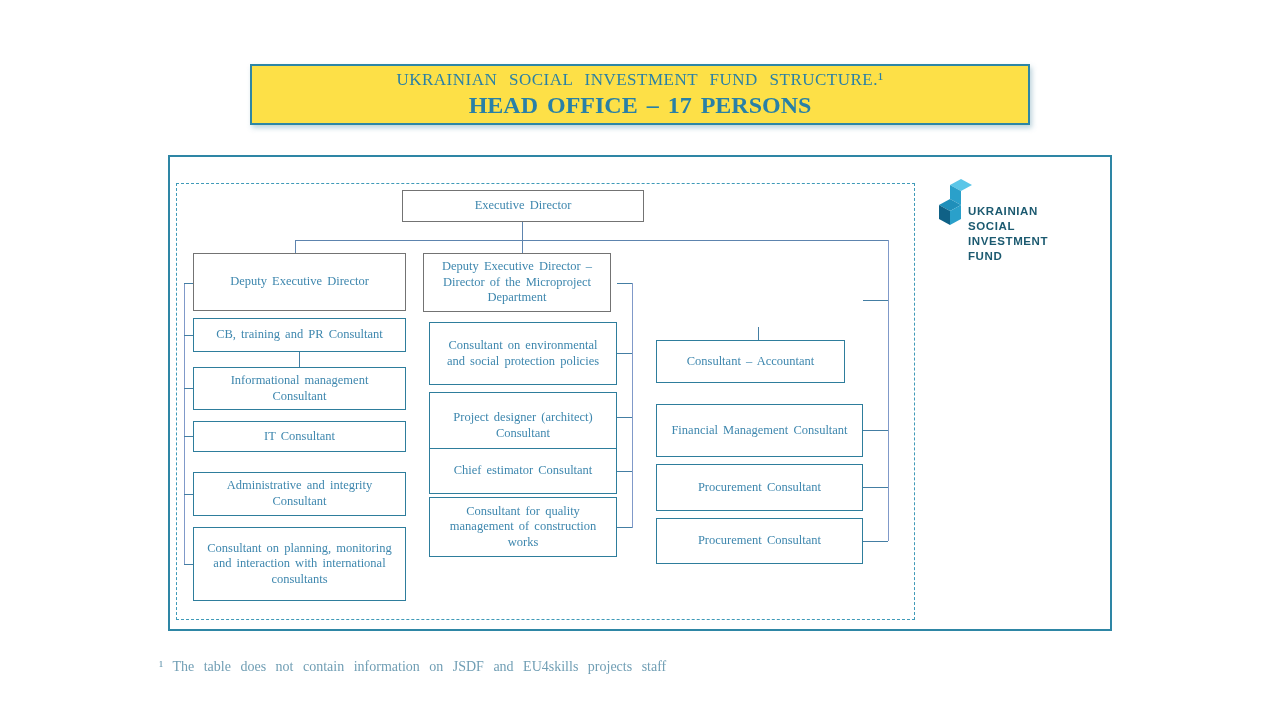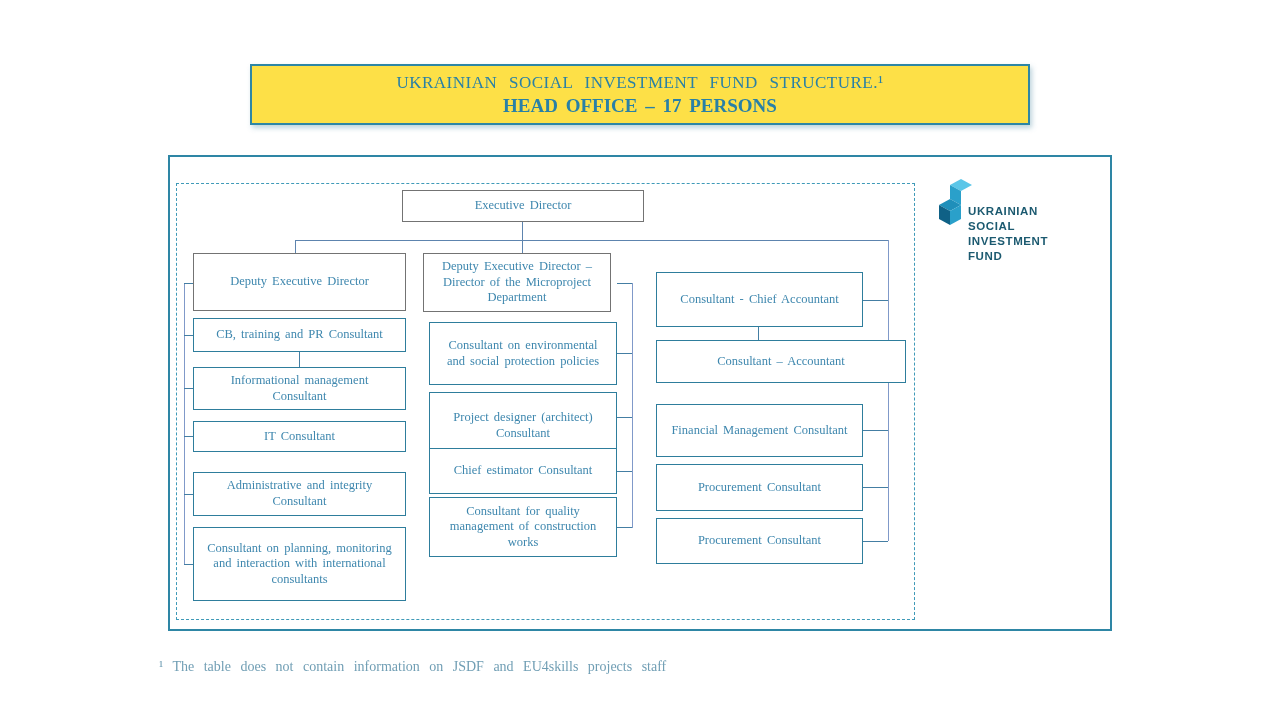--- a/index.html
+++ b/index.html
@@ -9,21 +9,21 @@
     font-family:"Liberation Serif", serif; overflow:hidden;
   }
   
   .title-box {
     position:absolute; left:250px; top:64px; width:780px; height:61px;
     border:2px solid #2e86a5; background:#fde047;
     box-shadow:2px 3px 5px rgba(110,160,180,0.45);
     display:flex; flex-direction:column; align-items:center; justify-content:center;
   }
   .title-line1 { color:#2980a6; font-size:17px; letter-spacing:0.5px; word-spacing:7px; }
-  .title-line2 { color:#2980a6; font-size:19px; font-weight:bold; word-spacing:3px; margin-top:2px; }
+  .title-line2 { color:#2980a6; font-size:24px; font-weight:bold; word-spacing:3px; margin-top:2px; }
 
   
   .outer-frame {
     position:absolute; left:168px; top:155px; width:944px; height:476px;
     border:2px solid #2e86a5; background:#ffffff;
   }
   .dashed-frame {
     position:absolute; left:176px; top:183px; width:739px; height:437px;
     border:1px dashed #3f9ab8;
   }
@@ -107,22 +107,21 @@
   <div class="node" style="left:193px;top:421px;width:213px;height:31px">IT Consultant</div>
   <div class="node" style="left:193px;top:472px;width:213px;height:44px">Administrative and integrity Consultant</div>
   <div class="node" style="left:193px;top:527px;width:213px;height:74px">Consultant on planning, monitoring and interaction with international consultants</div>
 
   <div class="node head" style="left:423px;top:253px;width:188px;height:59px">Deputy Executive Director – Director of the Microproject Department</div>
   <div class="node" style="left:429px;top:322px;width:188px;height:63px">Consultant on environmental and social protection policies</div>
   <div class="node" style="left:429px;top:392px;width:188px;height:68px">Project designer (architect) Consultant</div>
   <div class="node" style="left:429px;top:448px;width:188px;height:46px">Chief estimator Consultant</div>
   <div class="node" style="left:429px;top:497px;width:188px;height:60px">Consultant for quality management of construction works</div>
 
-  <div class="node" style="left:656px;top:272px;width:207px;height:55px">Consultant - Chief Accountant</div>
-  <div class="node" style="left:656px;top:340px;width:250px;height:43px">Consultant – Accountant</div>
+  <div class="node" style="left:656px;top:340px;width:189px;height:43px">Consultant – Accountant</div>
   <div class="node" style="left:656px;top:404px;width:207px;height:53px">Financial Management Consultant</div>
   <div class="node" style="left:656px;top:464px;width:207px;height:47px">Procurement Consultant</div>
   <div class="node" style="left:656px;top:518px;width:207px;height:46px">Procurement Consultant</div>
 
   <div class="logo">
     <svg width="36" height="56" viewBox="0 0 36 52">
       <polygon points="12,9 23,3 34,9 23,15" fill="#5bc6e8"></polygon>
       <polygon points="12,9 23,15 23,29 12,23" fill="#2aa0ca"></polygon>
       <polygon points="1,29 12,23 23,29 12,35" fill="#1f8fba"></polygon>
       <polygon points="1,29 12,35 12,49 1,43" fill="#0f6186"></polygon>

